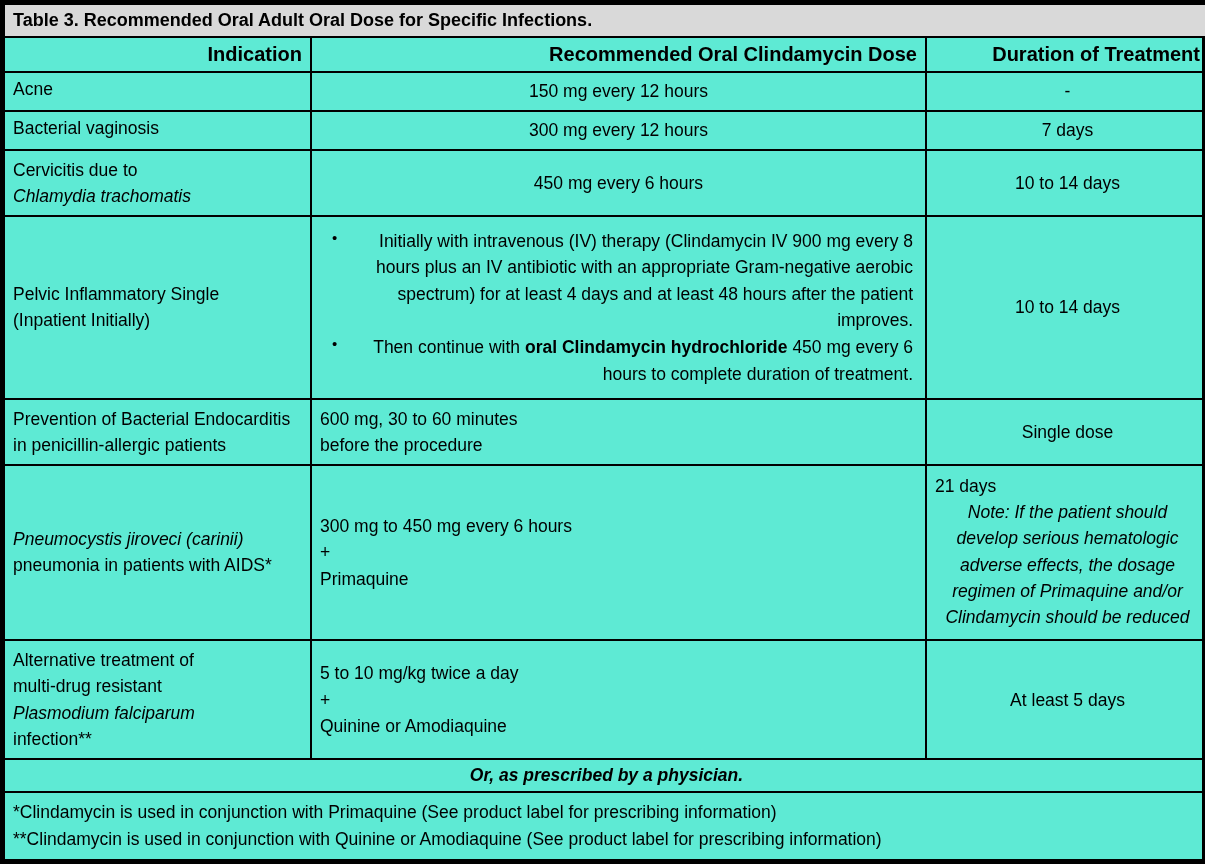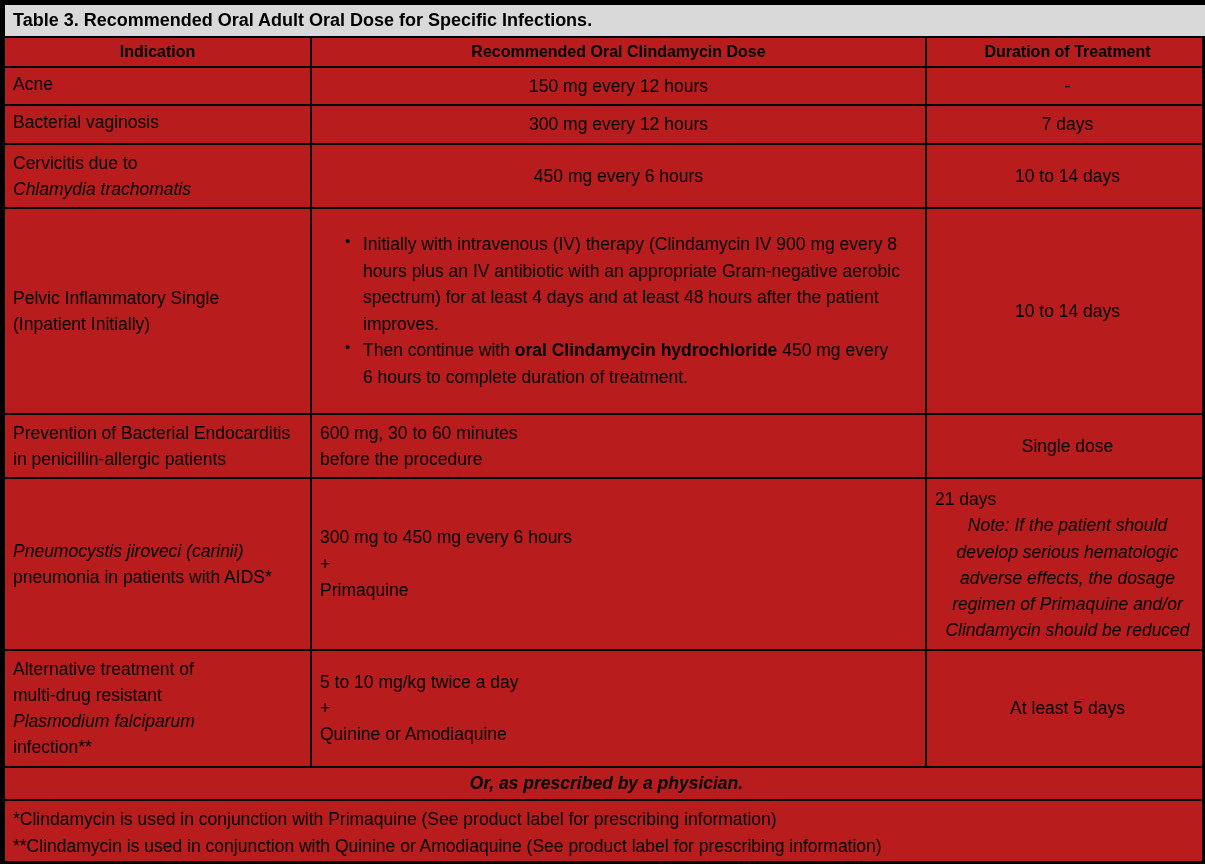--- a/index.html
+++ b/index.html
@@ -13,21 +13,21 @@
     font-family: "Liberation Sans", sans-serif;
     color: #000000;
     overflow: hidden;
   }
 
   .table-wrap {
     width: 1205px;
     height: 864px;
     box-sizing: border-box;
     border: 3px solid #000000;
-    background: #b91c1c;
+    background: #5eead4;
   }
 
   table.dose-table {
     width: 100%;
     height: 100%;
     border-collapse: collapse;
     table-layout: fixed;
     font-size: 17.5px;
   }
 
@@ -53,22 +53,22 @@
     padding: 5px 9px;
     height: 28px;
     border-top: none;
     border-left: none;
     border-right: none;
   }
 
   
   .col-head {
     font-weight: bold;
-    font-size: 16px;
-    text-align: center;
+    font-size: 20px;
+    text-align: right;
     height: 30px;
     padding: 4px 6px;
   }
 
   
   .ind-cell {
     text-align: left;
     vertical-align: top;
     line-height: 1.5;
     padding-top: 7px;
@@ -83,24 +83,24 @@
     text-align: center;
     line-height: 1.5;
   }
   .dur-cell.topalign {
     vertical-align: top;
     padding-top: 7px;
   }
 
   
   .bullets {
-    margin: 17px;
+    margin: 4px;
     padding: 0;
     list-style: none;
-    text-align: left;
+    text-align: right;
     line-height: 1.52;
   }
   .bullets li {
     position: relative;
     padding-left: 22px;
     margin: 0 0 0 4px;
   }
   .bullets li::before {
     content: "\2022";
     position: absolute;

